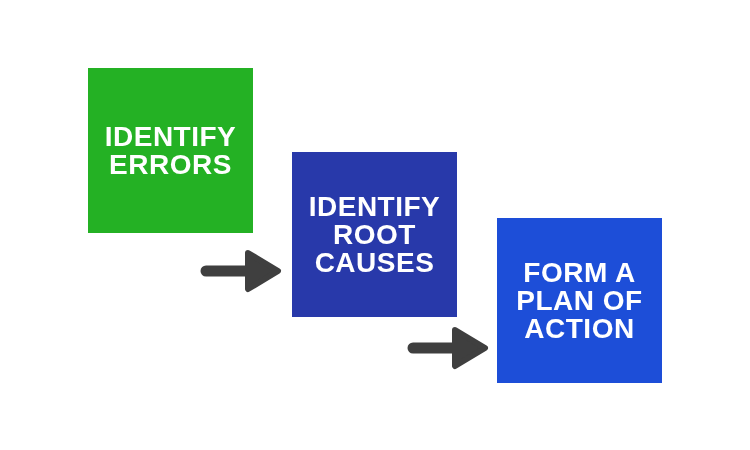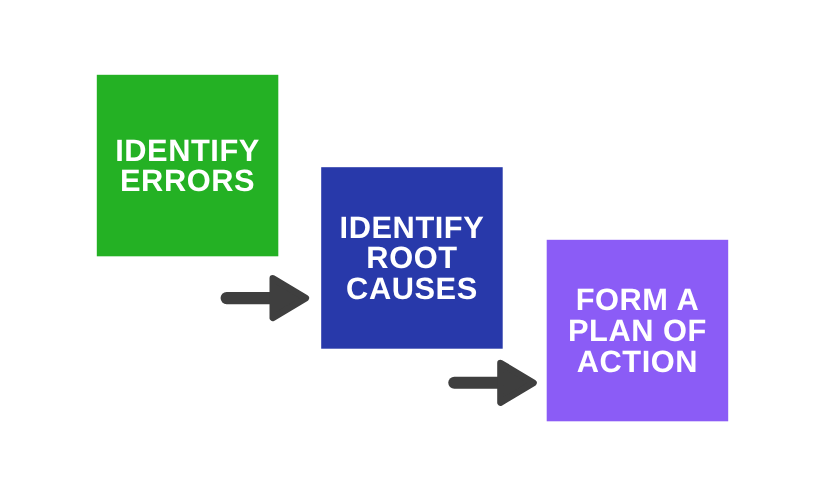--- a/index.html
+++ b/index.html
@@ -68,19 +68,19 @@
 CAUSES</div>
   </div>
 
   <div class="arrow arrow-2" style="color: rgb(63, 63, 63);">
     <svg viewBox="0 0 84 46" xmlns="http://www.w3.org/2000/svg" aria-hidden="true">
       <line x1="7" y1="23" x2="50" y2="23" stroke="currentColor" stroke-width="11" stroke-linecap="round"></line>
       <polygon points="49,5 79,23 49,41" fill="currentColor" stroke="currentColor" stroke-width="6" stroke-linejoin="round"></polygon>
     </svg>
   </div>
 
-  <div class="step step-orange" style="background-color: #8b5cf6;">
+  <div class="step step-orange" style="background-color: #1d4ed8;">
     <div class="step-label">FORM A
 PLAN OF
 ACTION</div>
   </div>
 
 </div>
 
 </body></html>

